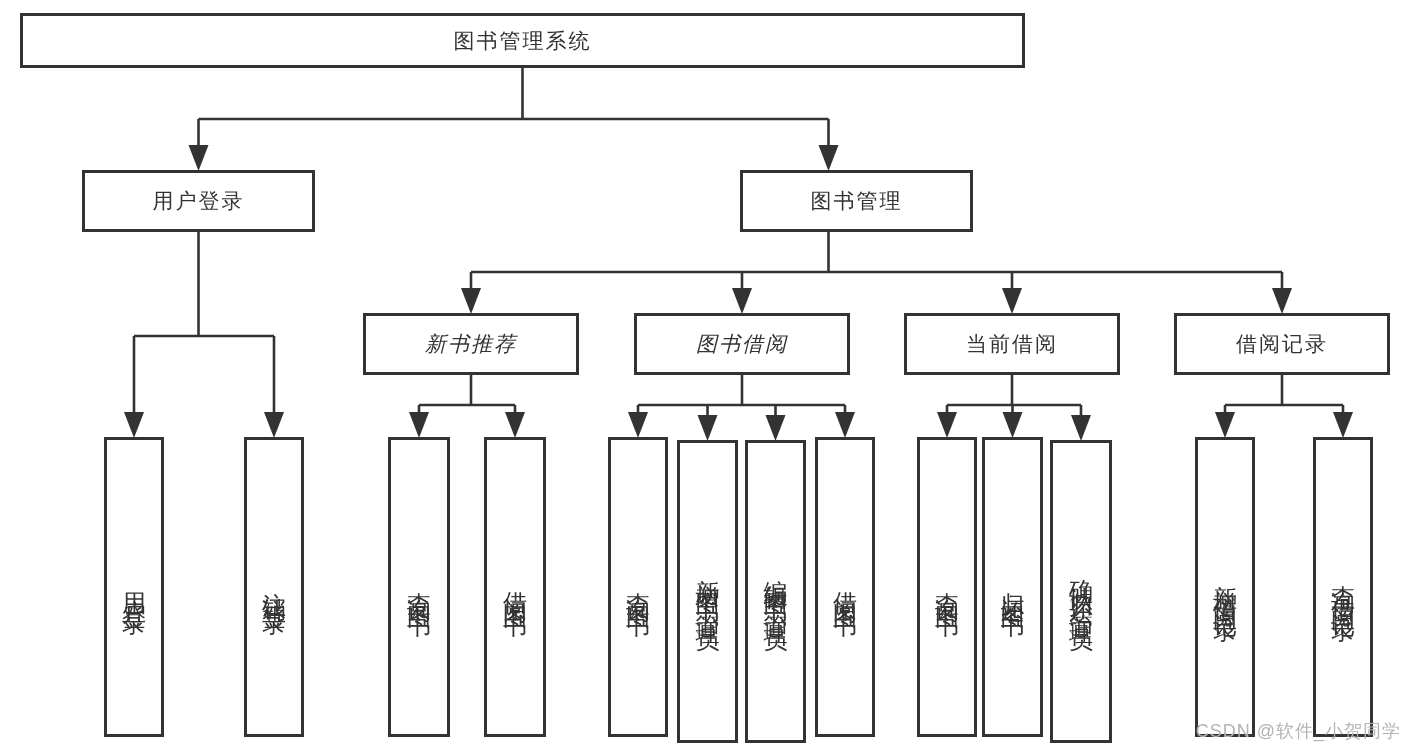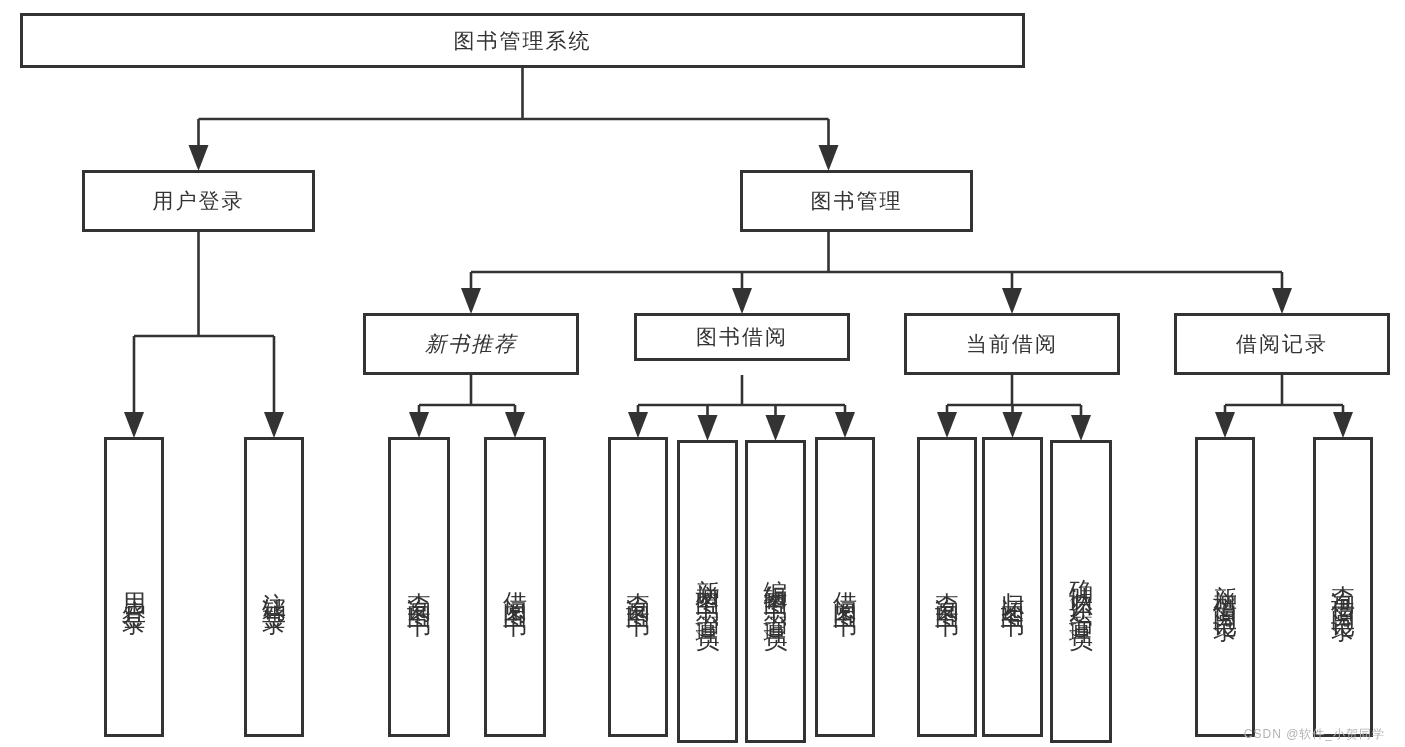--- a/index.html
+++ b/index.html
@@ -19,22 +19,22 @@
     text-align:right;
   }
   .hbox .label{
     font-size:21px; letter-spacing:2px; white-space:nowrap; color:var(--text);
   }
   .vbox .label{
     writing-mode:vertical-rl; text-orientation:mixed;
     font-size:24px; letter-spacing:7px; line-height:1; color:var(--text);
   }
   #watermark{
-    position:absolute; right:20px; bottom:4px; z-index:5;
-    color:var(--wm); font-size:12px; letter-spacing:1px; white-space:nowrap;
+    position:absolute; right:4px; bottom:4px; z-index:5;
+    color:var(--wm); font-size:18px; letter-spacing:1px; white-space:nowrap;
   }
 </style>
 </head>
 <body>
 
 <div id="canvas">
   <svg id="connectors" viewBox="0 0 1405 747" xmlns="http://www.w3.org/2000/svg">
       <polygon points="188.5,145 208.5,145 198.5,171" fill="#333333"></polygon>
       <polygon points="818.5,145 838.5,145 828.5,171" fill="#333333"></polygon>
       <path d="M522.5 68 V119 M198.5 119 H828.5 M198.5 119 V153 M828.5 119 V153" fill="none" stroke="#333333" stroke-width="2.6"></path>
@@ -68,21 +68,21 @@
       </div>
       <div class="box hbox" style="left: 82px; top: 170px; width: 233px; height: 62px;">
         <span class="label">用户登录</span>
       </div>
       <div class="box hbox" style="left: 712px; top: 170px; width: 233px; height: 62px; margin-left: 28px;">
         <span class="label">图书管理</span>
       </div>
       <div class="box hbox" style="left: 363px; top: 313px; width: 216px; height: 62px; font-style: italic;">
         <span class="label">新书推荐</span>
       </div>
-      <div class="box hbox" style="left: 634px; top: 313px; width: 216px; height: 48px;">
+      <div class="box hbox" style="left: 634px; top: 313px; width: 216px; height: 62px; font-style: italic;">
         <span class="label">图书借阅</span>
       </div>
       <div class="box hbox" style="left: 904px; top: 313px; width: 216px; height: 62px;">
         <span class="label">当前借阅</span>
       </div>
       <div class="box hbox" style="left: 1174px; top: 313px; width: 216px; height: 62px;">
         <span class="label">借阅记录</span>
       </div>
       <div class="box vbox" style="left: 104px; top: 437px; width: 60px; height: 300px;">
         <span class="label">用户登录</span>

